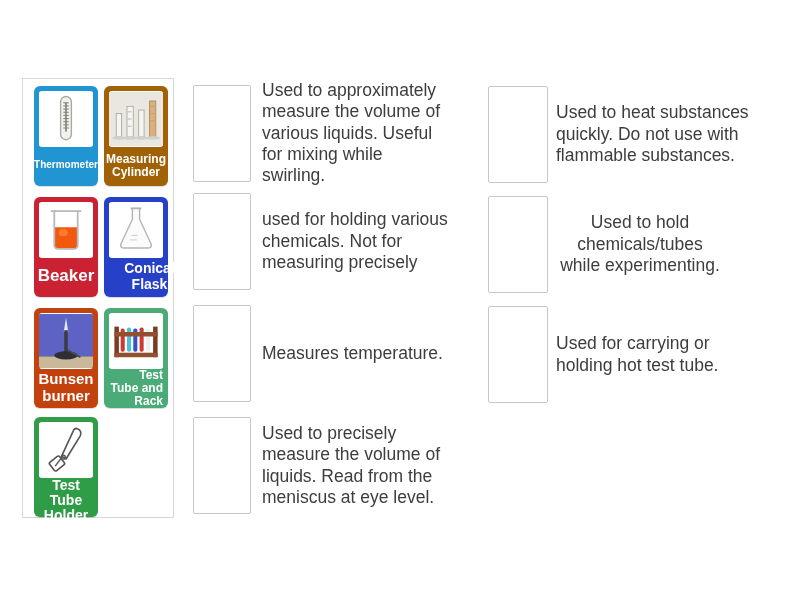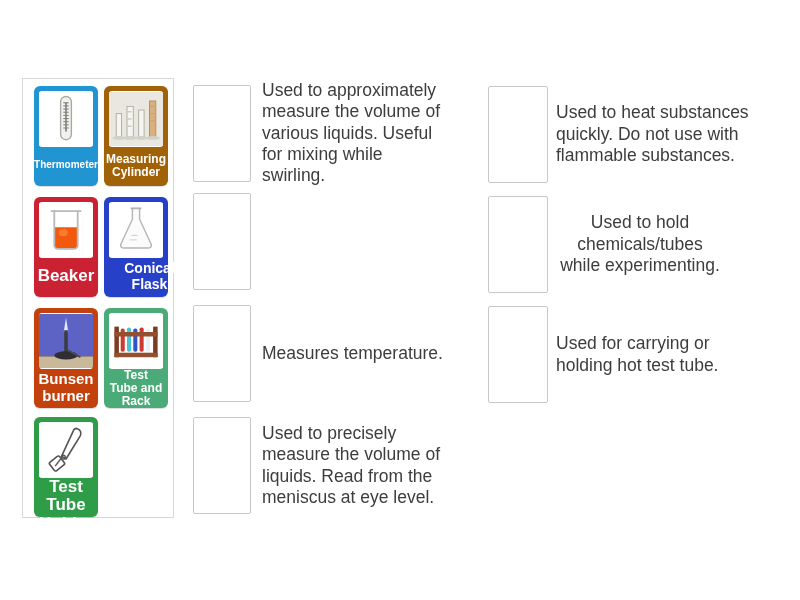--- a/index.html
+++ b/index.html
@@ -27,22 +27,22 @@
   .card-img svg { display:block; width:100%; height:100%; }
   .card-label {
     flex:1; display:flex; align-items:center; justify-content:center;
     color:#fff; font-weight:bold; text-align:center; line-height:1.08;
   }
   .card-0 { left:11px; top:7px; }   .card-0 .card-label { font-size:10px; }
   .card-1 { left:81px; top:7px; }   .card-1 .card-label { font-size:12px; }
   .card-2 { left:11px; top:118px; } .card-2 .card-label { font-size:17px; }
   .card-3 { left:81px; top:118px; } .card-3 .card-label { font-size:14px;margin-left:27px; }
   .card-4 { left:11px; top:229px; } .card-4 .card-label { font-size:15px; }
-  .card-5 { left:81px; top:229px; } .card-5 .card-label { font-size:12px; }
-  .card-6 { left:11px; top:338px; } .card-6 .card-label { font-size:17px; }
+  .card-5 { left:81px; top:229px; } .card-5 .card-label { font-size:12px;text-align:right; }
+  .card-6 { left:11px; top:338px; } .card-6 .card-label { font-size:14px; }
 
   
   .match-row {
     position:absolute; display:flex; align-items:center;
   }
   .drop-box {
     flex:none; width:58px; height:97px; background:#fff;
     border:1px solid #c8c8c8; border-radius:2px;
   }
   .clue {
@@ -191,20 +191,21 @@
   </div>
 
 </div>
 
 <div class="match-row m-row-0">
   <div class="drop-box"></div>
   <div class="clue">Used to approximately measure the volume of various liquids. Useful for mixing while swirling.</div>
 </div>
 <div class="match-row m-row-1">
   <div class="drop-box"></div>
+  <div class="clue">used for holding various chemicals. Not for measuring precisely</div>
 </div>
 <div class="match-row m-row-2">
   <div class="drop-box"></div>
   <div class="clue">Measures temperature.</div>
 </div>
 <div class="match-row m-row-3">
   <div class="drop-box"></div>
   <div class="clue">Used to precisely measure the volume of liquids. Read from the meniscus at eye level.</div>
 </div>
 

